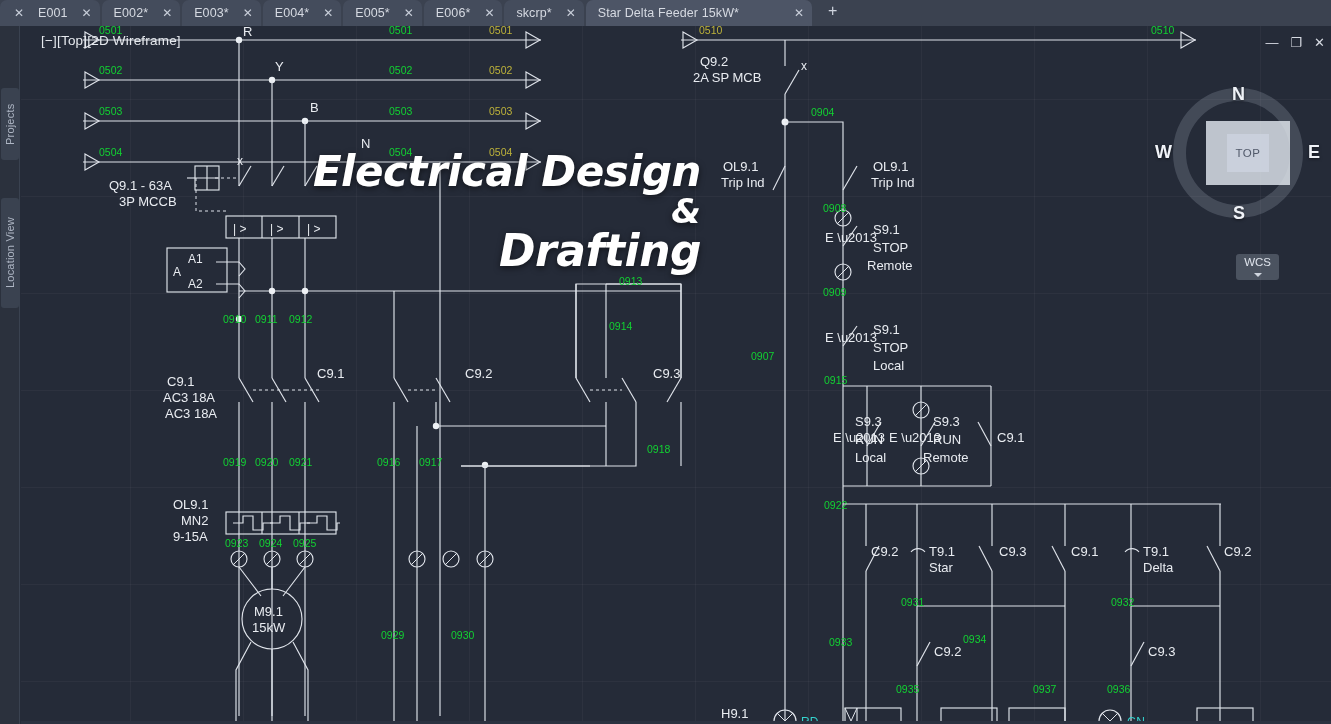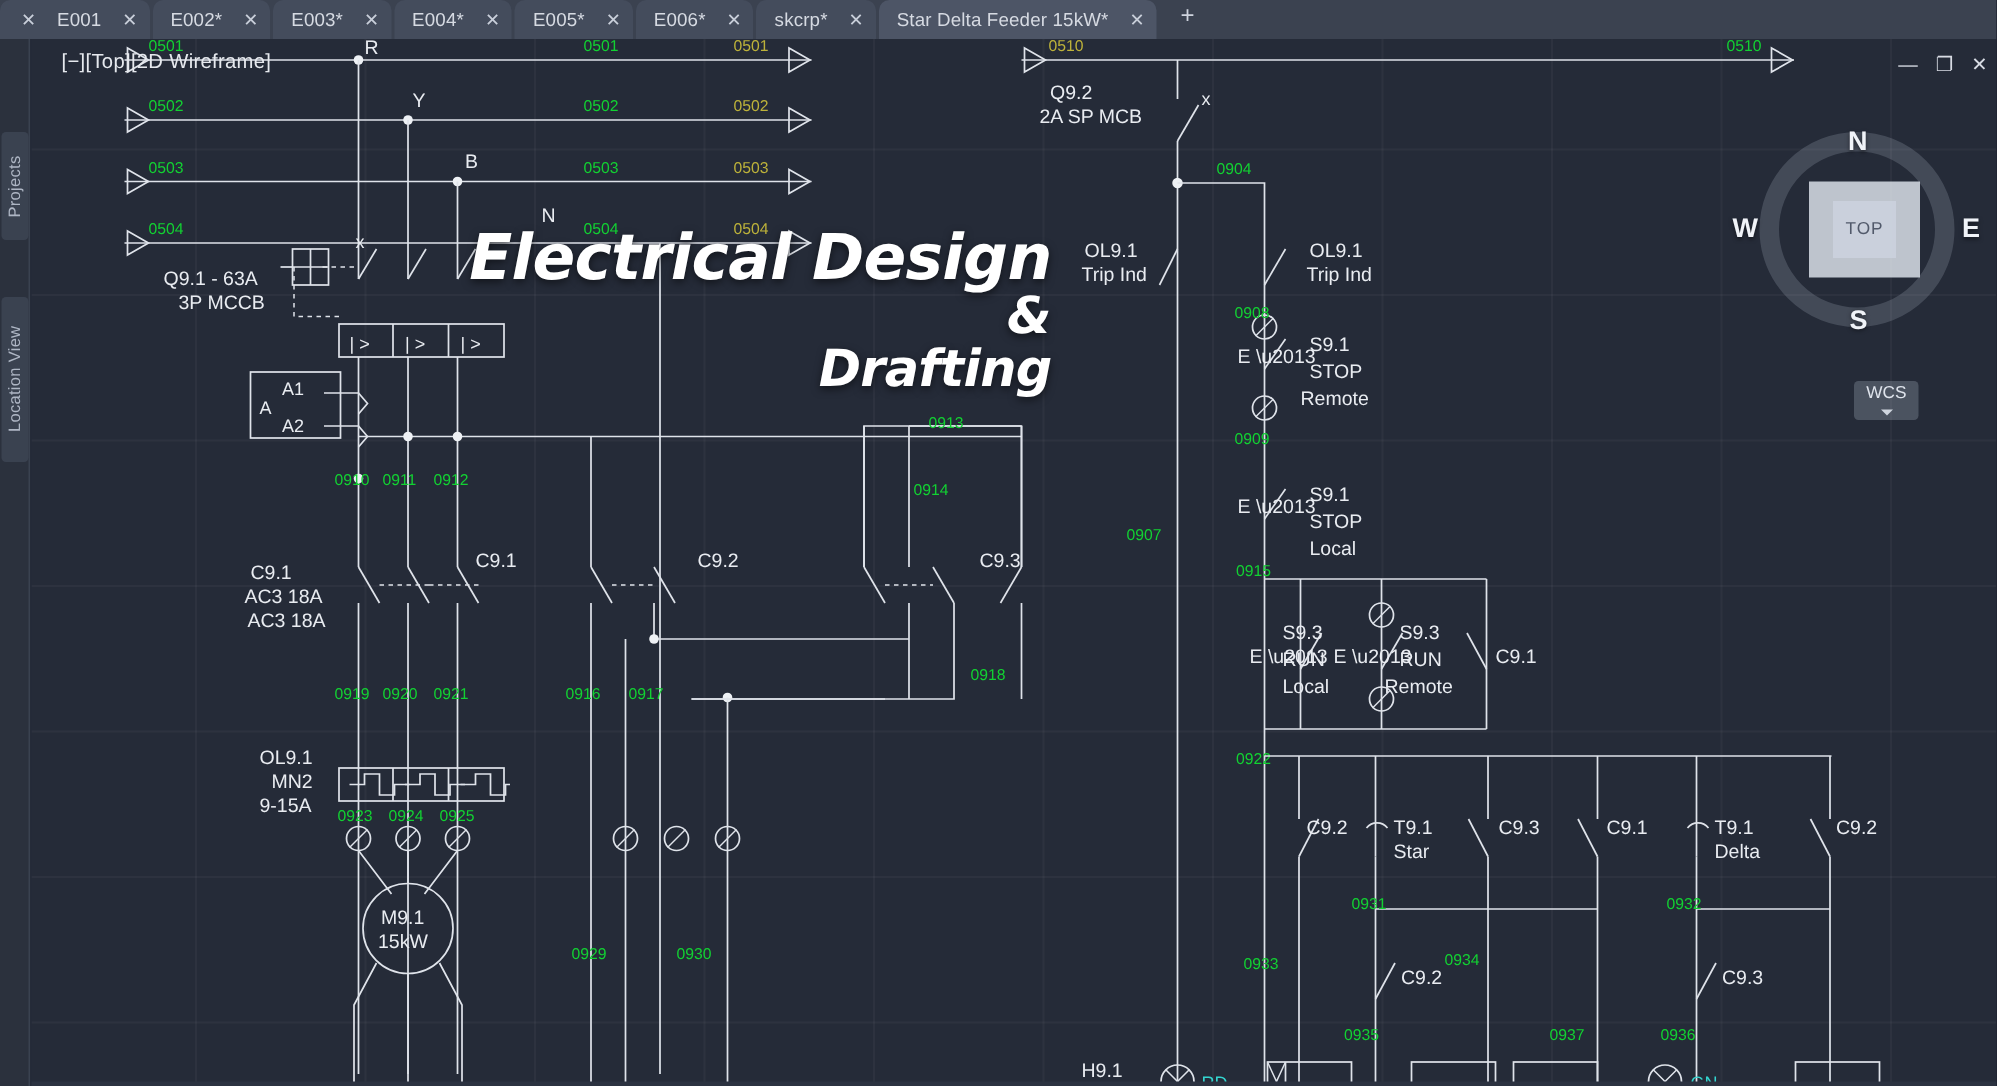--- a/index.html
+++ b/index.html
@@ -31,21 +31,21 @@
     align-items: center;
     background: #444c5c;
     border-top-left-radius: 7px;
     border-top-right-radius: 7px;
     margin-right: 2px;
     padding: 0 6px 0 12px;
     color: #d6dae2;
     font-size: 12.5px;
     white-space: nowrap;
   }
-  .tab.active { background: #4d5566; }
+  .tab.active { background: #4d5566; gap: 41px; }
   .tab .tlabel { margin-right: 12px; letter-spacing: 0.1px; }
   .tab .tclose {
     color: #c9cfda;
     font-size: 12px;
     line-height: 1;
     width: 14px; text-align: center;
     cursor: pointer;
   }
   .tab.lead { padding-left: 38px; }
   .tab.lead .tclose-lead {
@@ -141,33 +141,33 @@
     color: #ffffff;
     font-family: "DejaVu Sans", sans-serif;
     font-weight: bold;
     line-height: 1.02;
     text-shadow: 0 2px 6px rgba(0,0,0,0.55);
     pointer-events: none;
     font-style: italic;
   }
   #watermark .l1 { font-size: 42px; letter-spacing: -0.5px; }
   #watermark .l2 { font-size: 34px; }
-  #watermark .l3 { font-size: 34px; letter-spacing: -0.5px; }
+  #watermark .l3 { font-size: 44px; letter-spacing: -0.5px; }
 
   
   #viewcube { position: absolute; right: 28px; top: 62px; width: 130px; height: 130px; }
   #vc-ring {
     position: absolute; left: 0; top: 0;
     width: 130px; height: 130px;
     border-radius: 50%;
     border: 13px solid rgba(190,200,215,0.20);
   }
   #vc-face {
     position: absolute; left: 33px; top: 33px;
-    width: 74px; height: 64px;
+    width: 84px; height: 64px;
     background: rgba(225,230,238,0.82);
     display: flex; align-items: center; justify-content: center;
   }
   #vc-face-inner {
     width: 42px; height: 38px;
     background: rgba(205,212,224,0.75);
     display: flex; align-items: center; justify-content: center;
     color: #51596a; font-size: 11.5px; letter-spacing: 0.6px;
   }
   .vc-dir {

